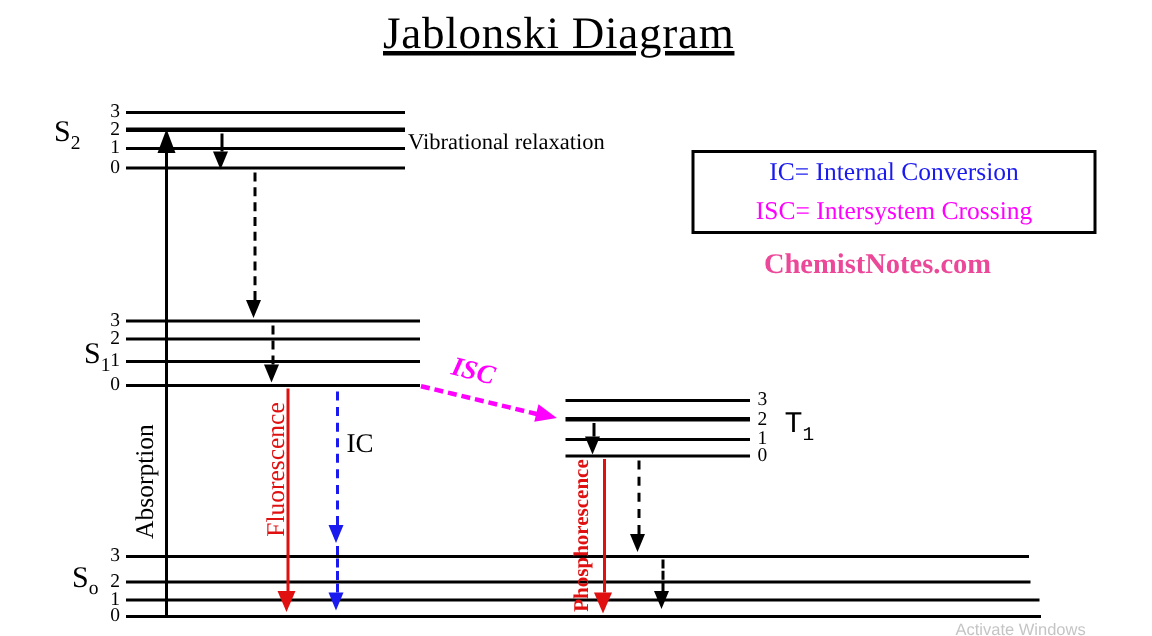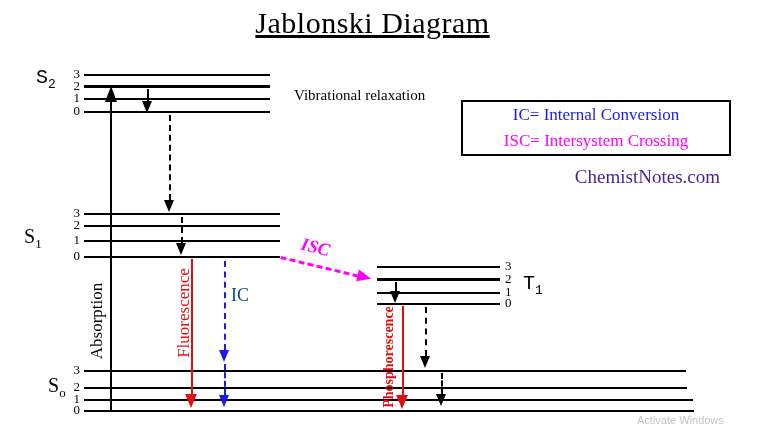--- a/index.html
+++ b/index.html
@@ -30,60 +30,60 @@
   .tri-down.blue{border-top-color:#1a1aee;}
   .tri-down.red{border-left-width:6px;border-right-width:6px;border-top-width:14px;border-top-color:#e01010;}
   .tri-up{position:absolute;width:0;height:0;border-left:6px solid transparent;
           border-right:6px solid transparent;border-bottom:16px solid #000;}
   
   .vtext{position:absolute;transform:rotate(-90deg);transform-origin:center center;
          text-align:center;white-space:nowrap;}
   #absorption-label{left:47px;top:311px;width:100px;font-size:17px;}
   #fluorescence-label{left:132px;top:303px;width:104px;font-size:17px;color:#e01010;}
   #phosphorescence-label{left:334px;top:349px;width:110px;font-size:14px;color:#e01010;font-weight:bold;}
-  #ic-label{left:231px;top:285px;font-size:18px;color:#0c4a6e;}
-  #vibrational-note{left:294px;top:87px;font-size:15px;}
+  #ic-label{left:231px;top:285px;font-size:18px;color:#000000;}
+  #vibrational-note{left:272px;top:87px;font-size:15px;}
   
   #isc-arrow{left:281px;top:256px;width:80px;border-top:3px dashed #ff00ff;
              transform:rotate(13.5deg);transform-origin:0 0;}
   #isc-head{position:absolute;right:-13px;top:-8px;width:0;height:0;
             border-top:6px solid transparent;border-bottom:6px solid transparent;
             border-left:14px solid #ff00ff;}
   #isc-label{left:301px;top:237px;font-size:18px;font-weight:bold;font-style:italic;
              color:#ff00ff;transform:rotate(14deg);}
   
   #legend-box{left:461px;top:100px;width:266px;height:52px;border:2px solid #000;
               display:flex;flex-direction:column;justify-content:space-around;
               align-items:center;font-size:17px;}
   #legend-isc{color:#ff00ff;}
   #legend-ic{color:#1a1aee;}
-  #site-name{left:450px;top:166px;width:270px;text-align:right;font-size:19px;
-             font-weight:normal;color:#4c1d95;}
+  #site-name{left:450px;top:166px;width:270px;text-align:center;font-size:19px;
+             font-weight:bold;color:#ec4899;}
   
   #watermark{left:637px;top:414px;font-size:11px;color:#c4c4c4;
              font-family:"Liberation Sans","DejaVu Sans",sans-serif;}
 </style>
 </head>
 <body>
 
 <div id="stage">
 
   <div id="title" class="abs">Jablonski Diagram</div>
 
-  <div class="state" style="left:36px;top:66px;font-family:Liberation Mono, monospace;"><span>S</span><sub>2</sub></div>
+  <div class="state" style="left:36px;top:77px;"><span>S</span><sub>2</sub></div>
   <span class="num" style="left:66px;top:67px;">3</span>
   <span class="num" style="left:66px;top:79px;">2</span>
   <span class="num" style="left:66px;top:91px;">1</span>
   <span class="num" style="left:66px;top:104px;">0</span>
   <div class="lvl" style="left:84px;top:74px;width:186px;"></div>
   <div class="lvl thick" style="left:84px;top:85px;width:186px;"></div>
   <div class="lvl" style="left:84px;top:98px;width:186px;"></div>
   <div class="lvl" style="left:84px;top:111px;width:186px;"></div>
 
-  <div class="state" style="left:24px;top:225px;"><span>S</span><sub>1</sub></div>
+  <div class="state" style="left:56px;top:225px;"><span>S</span><sub>1</sub></div>
   <span class="num" style="left:66px;top:206px;">3</span>
   <span class="num" style="left:66px;top:218px;">2</span>
   <span class="num" style="left:66px;top:233px;">1</span>
   <span class="num" style="left:66px;top:249px;">0</span>
   <div class="lvl" style="left:84px;top:213px;width:196px;"></div>
   <div class="lvl" style="left:84px;top:225px;width:196px;"></div>
   <div class="lvl" style="left:84px;top:240px;width:196px;"></div>
   <div class="lvl" style="left:84px;top:256px;width:196px;"></div>
 
   <div class="state" style="left:48px;top:374px;"><span>S</span><sub>o</sub></div>

